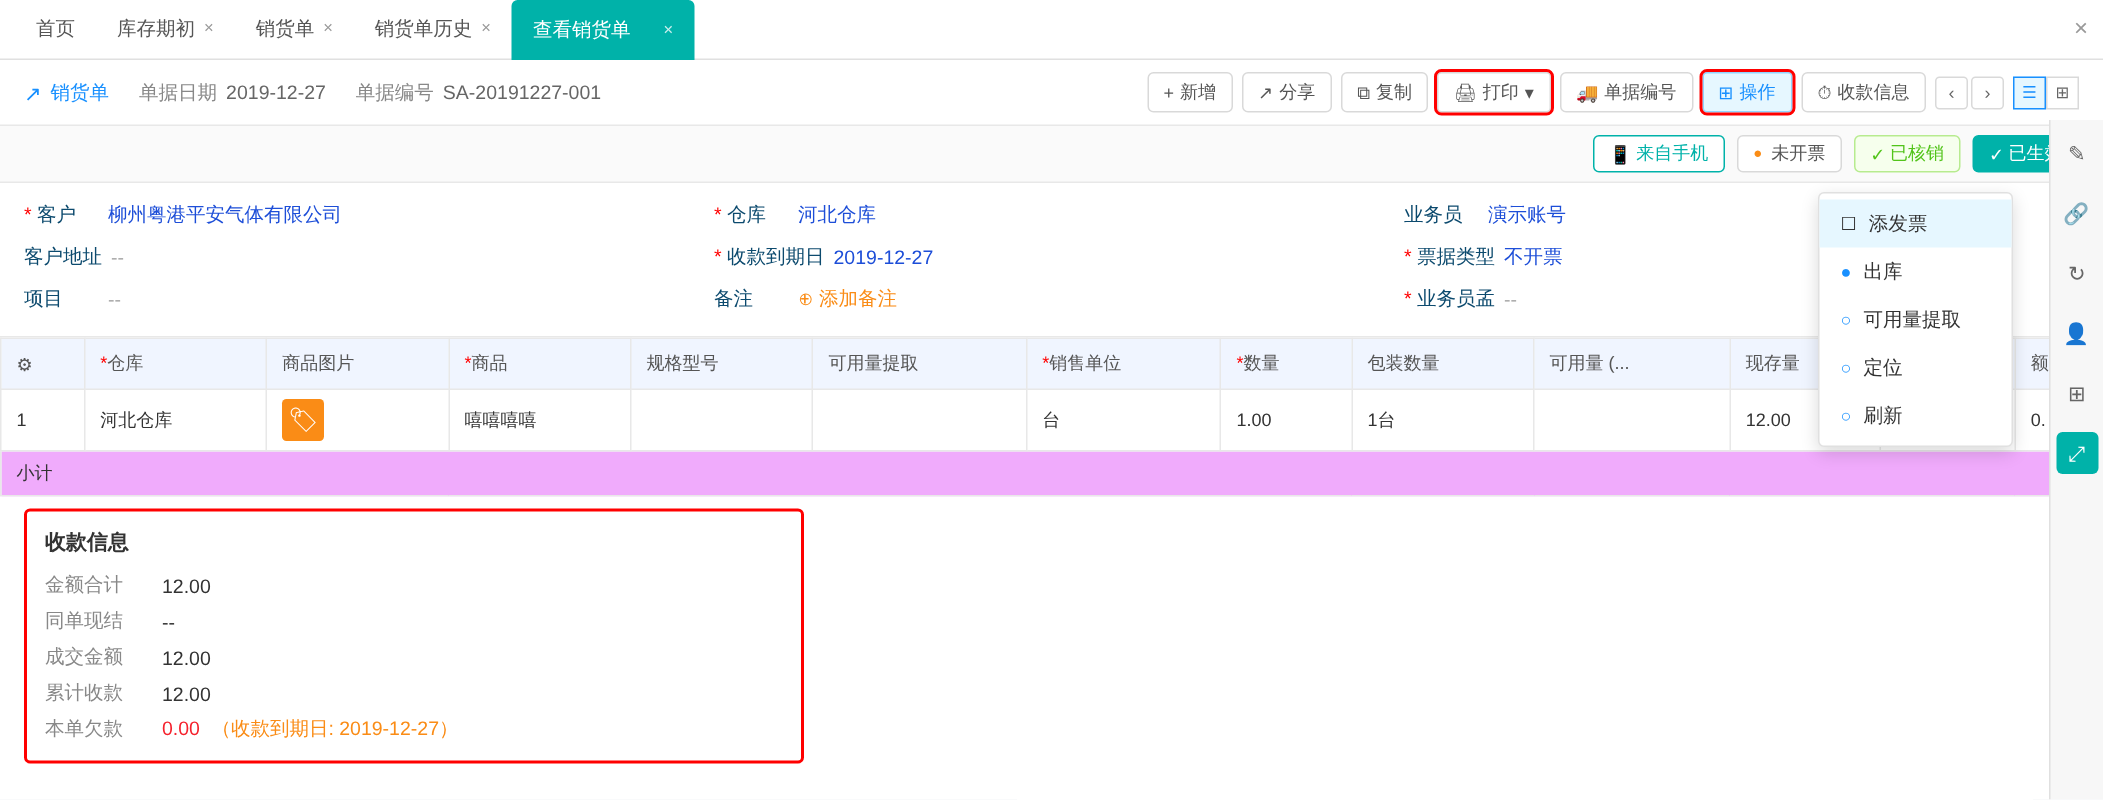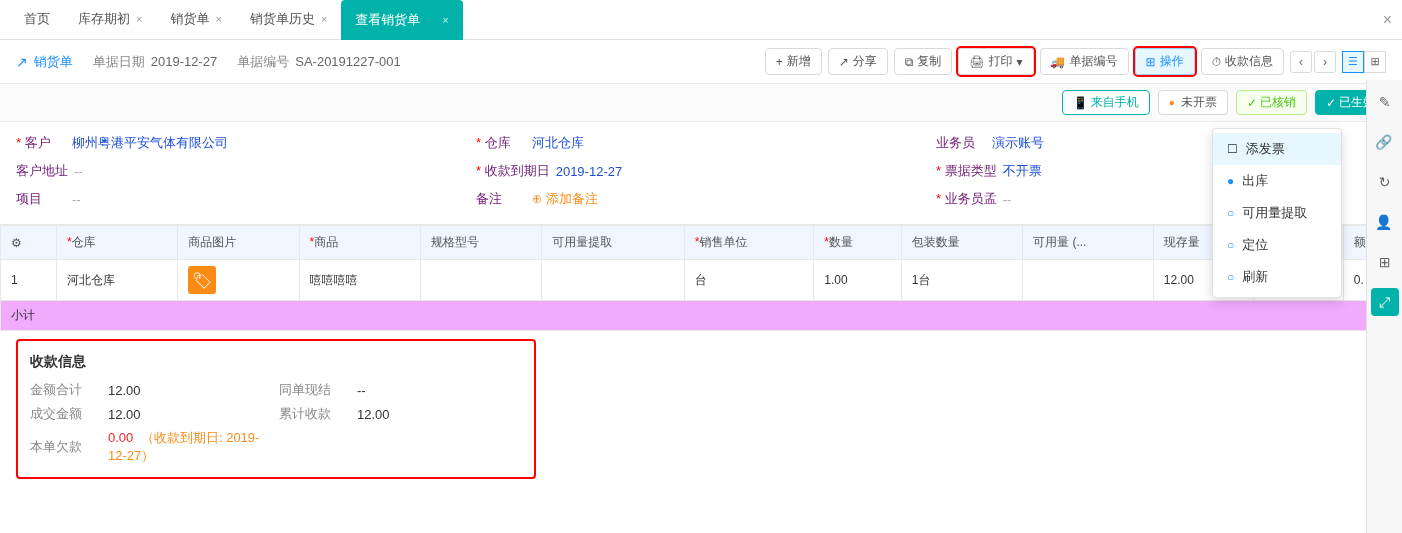--- a/index.html
+++ b/index.html
@@ -79,21 +79,21 @@
     .form-section {
       padding: 12px 16px 6px;
       background: #fff;
     }
     .form-row {
       display: flex; align-items: center; margin-bottom: 10px; gap: 10px;
     }
     .form-field {
       display: flex; align-items: center; gap: 6px; flex: 1;
     }
-    .field-label { color: #701a75; white-space: nowrap; min-width: 50px; }
+    .field-label { color: #0c4a6e; white-space: nowrap; min-width: 50px; }
     .field-label.required::before { content: "* "; color: red; }
     .field-value { color: #1d4ed8; font-weight: 400; }
     .field-value.empty { color: #aaa; }
 
     
     .table-wrapper {
       overflow-x: auto; border-top: 1px solid #e8e8e8;
       margin: 0;
     }
     table {
@@ -118,21 +118,21 @@
     }
 
     
     .payment-section {
       border: 2px solid red; border-radius: 4px;
       margin: 8px 16px; padding: 12px;
       background: #fff; max-width: 520px;
     }
     .payment-title { font-weight: 700; font-size: 14px; margin-bottom: 10px; }
     .payment-grid {
-      display: grid; grid-template-columns: 1fr 1fr; gap: 6px;
+      display: grid; grid-template-columns: 1fr; gap: 6px;
     }
     .payment-row { display: flex; align-items: center; gap: 8px; }
     .payment-label { color: #888; white-space: nowrap; min-width: 70px; }
     .payment-value { color: #333; }
     .payment-value.red { color: #f5222d; }
 
     
     .right-sidebar {
       position: absolute; right: 0; top: 40px;
       width: 36px; background: #f7f7f7;

